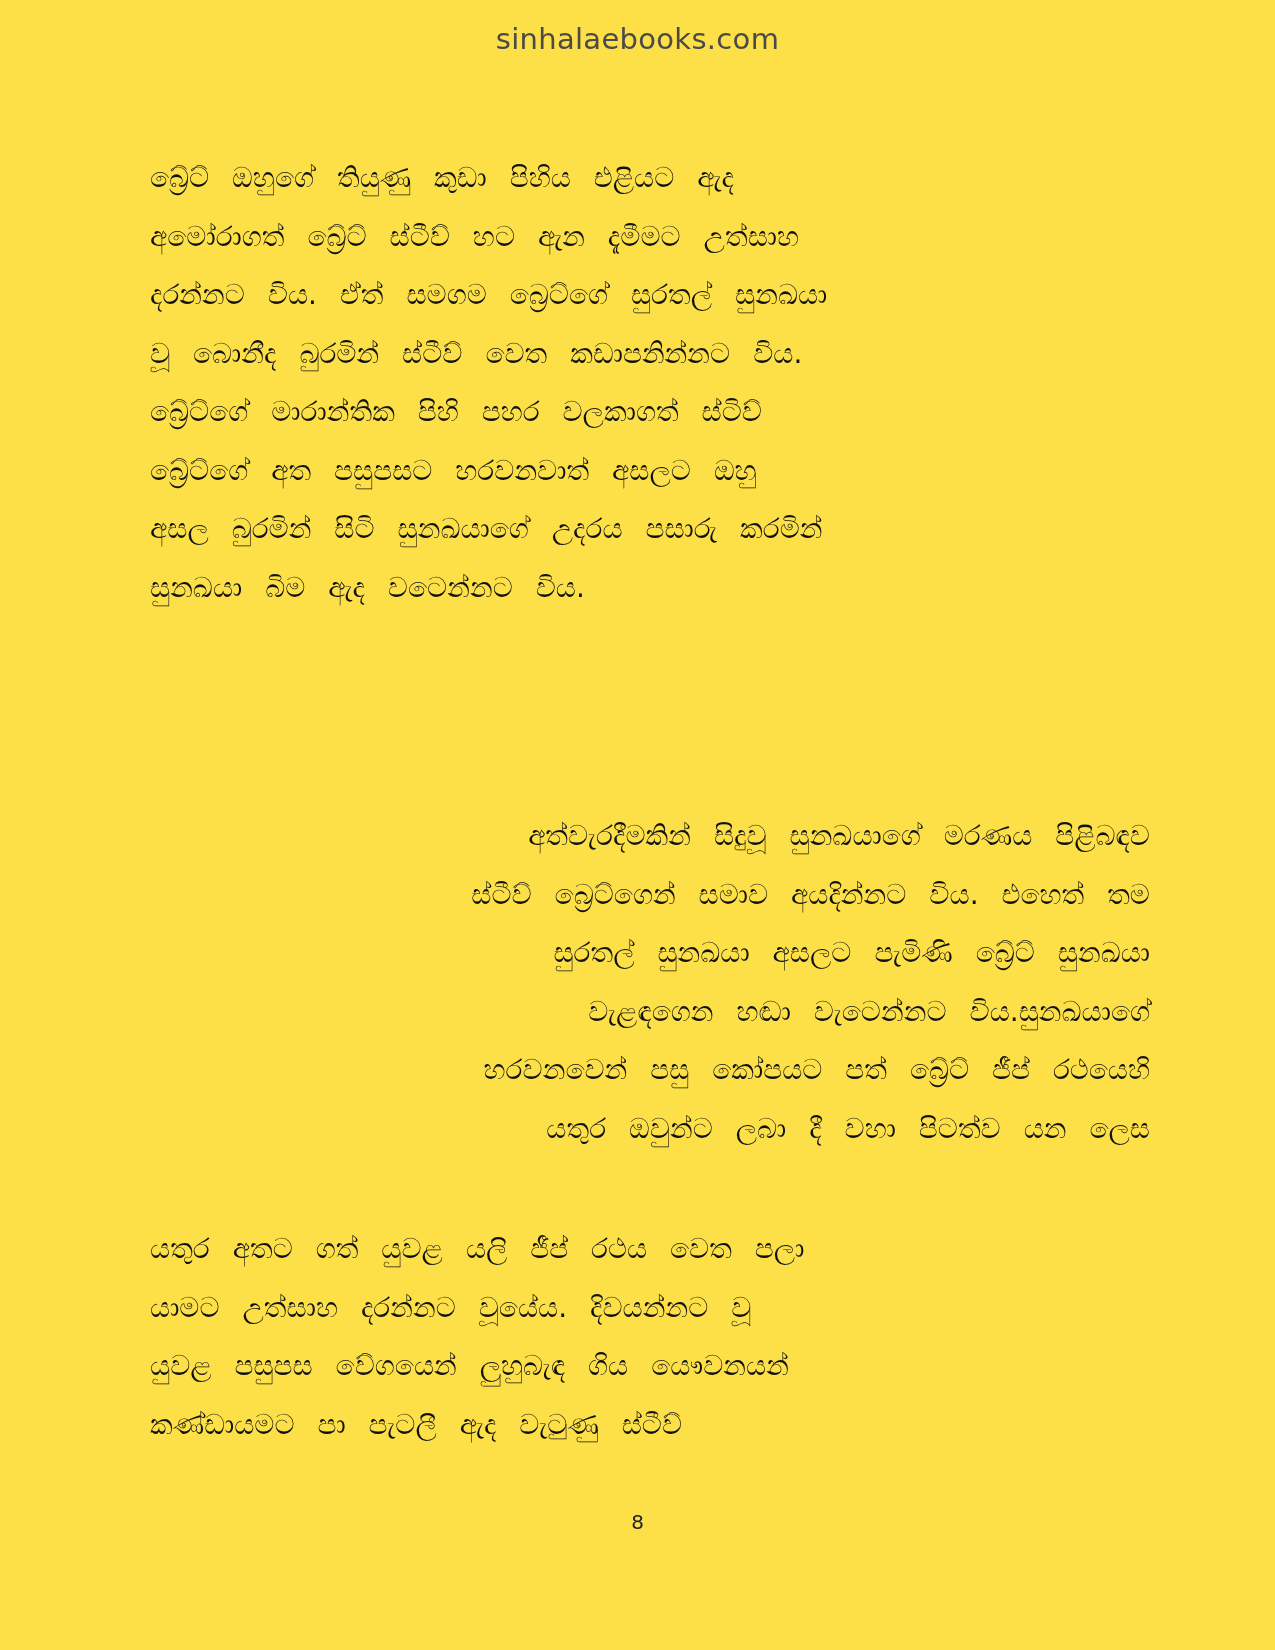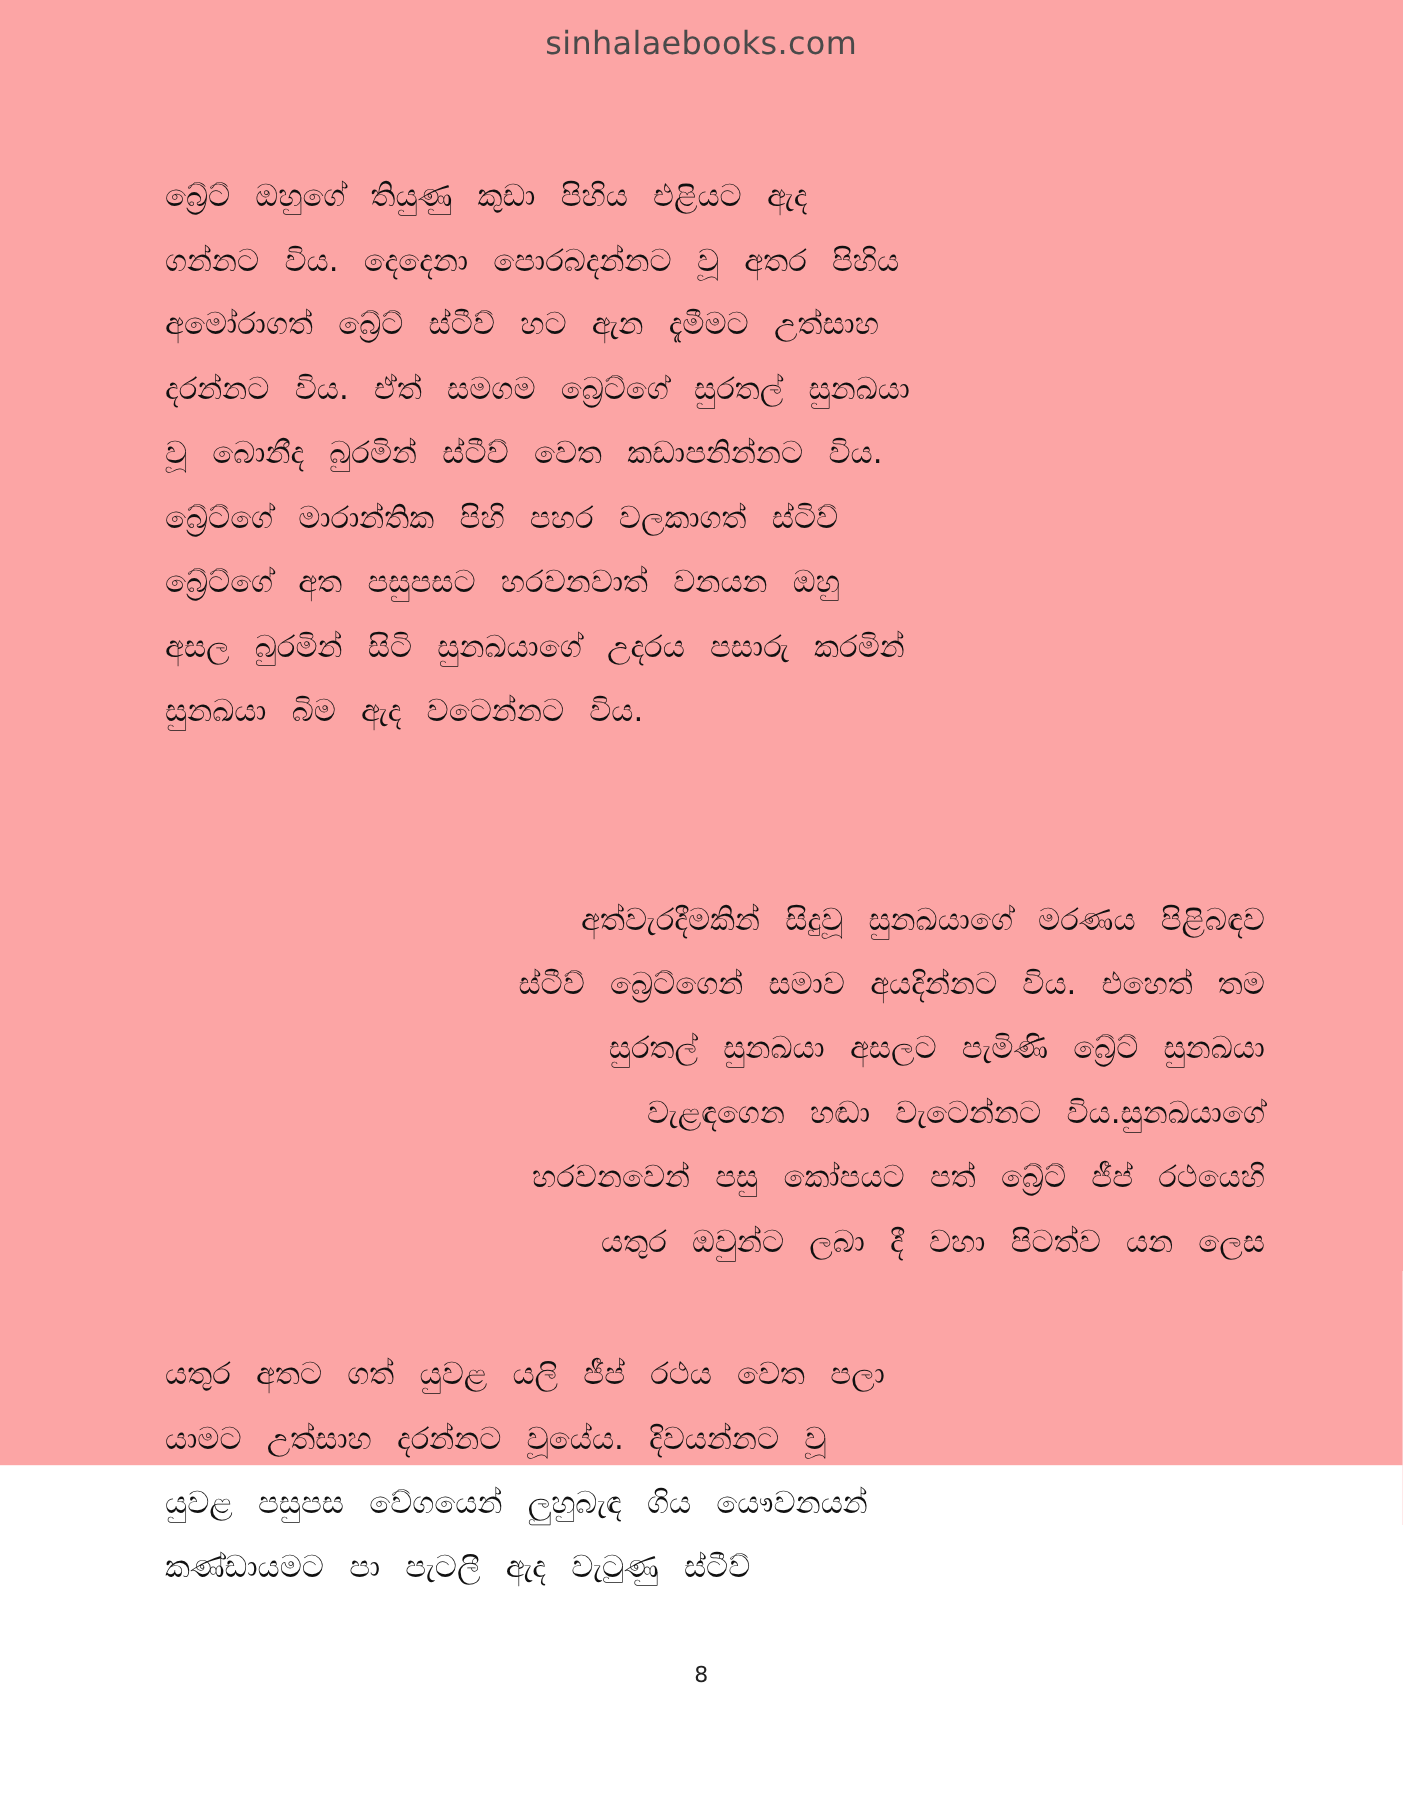--- a/index.html
+++ b/index.html
@@ -1,17 +1,17 @@
 <!DOCTYPE html>
 <html><head>
 <meta charset="utf-8">
 <style>
   html, body { margin: 0; padding: 0; background: #ffffff; }
   body { width: 1275px; height: 1650px; position: relative; overflow: hidden; }
-  .page { position: absolute; left: 0; top: 0; width: 1275px; height: 1332px; background: #fca5a5; }
+  .page { position: absolute; left: 0; top: 0; width: 1275px; height: 1650px; background: #fde047; }
   .site-header {
     position: absolute; top: 22px; left: 0; width: 1275px; text-align: center;
     font-family: "DejaVu Sans", sans-serif; font-size: 29px; color: #4a4a4a; letter-spacing: 0.3px;
   }
   .body-text {
     position: absolute; left: 150px; width: 1000px;
     font-family: "DejaVu Sans", "Liberation Sans", sans-serif;
     font-size: 28px; color: #111111; line-height: 58.5px;
   }
   .line { display: block; white-space: nowrap; word-spacing: 14px; }
@@ -24,26 +24,25 @@
   }
 </style>
 </head>
 <body>
 
 <div class="page">
   <div class="site-header">sinhalaebooks.com</div>
 
   <div class="body-text" id="para-1">
     <span class="line">බ්‍රේට් ඔහුගේ තියුණු කුඩා පිහිය එළියට ඇද</span>
-    <span class="line">ගන්නට විය. දෙදෙනා පොරබදන්නට වූ අතර පිහිය</span>
     <span class="line">අමෝරාගත් බ්‍රේට් ස්ටීව් හට ඇන දැමීමට උත්සාහ</span>
     <span class="line">දරන්නට විය. ඒත් සමගම බ්‍රෙට්ගේ සුරතල් සුනඛයා</span>
     <span class="line">වූ බොනීද බුරමින් ස්ටීව් වෙත කඩාපනින්නට විය.</span>
     <span class="line">බ්‍රේට්ගේ මාරාන්තික පිහි පහර වලකාගත් ස්ටිව්</span>
-    <span class="line">බ්‍රේට්ගේ අත පසුපසට හරවනවාත් වනයන ඔහු</span>
+    <span class="line">බ්‍රේට්ගේ අත පසුපසට හරවනවාත් අසලට ඔහු</span>
     <span class="line">අසල බුරමින් සිටි සුනඛයාගේ උදරය පසාරු කරමින්</span>
     <span class="line">සුනඛයා බිම ඇද වටෙන්නට විය.</span>
   </div>
 
   <div class="body-text" id="para-2">
     <span class="line">අත්වැරදීමකින් සිදුවූ සුනඛයාගේ මරණය පිළිබඳව</span>
     <span class="line">ස්ටීව් බ්‍රෙට්ගෙන් සමාව අයදින්නට විය. එහෙත් තම</span>
     <span class="line">සුරතල් සුනඛයා අසලට පැමිණි බ්‍රේට් සුනඛයා</span>
     <span class="line">වැළඳගෙන හඬා වැටෙන්නට විය.සුනඛයාගේ</span>
     <span class="line">හරවනවෙන් පසු කෝපයට පත් බ්‍රේට් ජීප් රථයෙහි</span>

